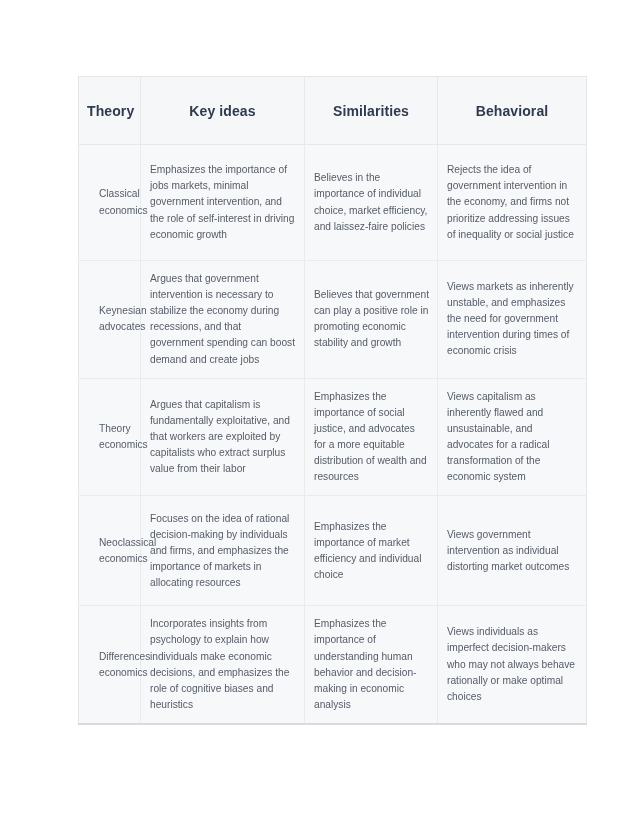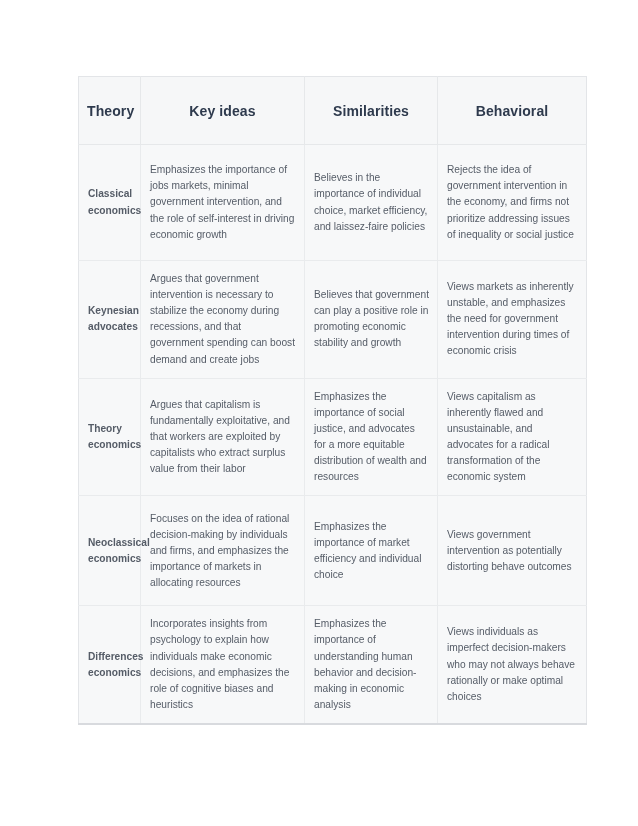--- a/index.html
+++ b/index.html
@@ -69,22 +69,21 @@
     font-size: 10.2px;
     line-height: 1.58;
     color: #555c67;
     text-align: left;
   }
   tbody td:last-child { border-right: none; }
   tbody tr:last-child td { border-bottom: none; }
 
   tbody td.theory-cell {
     color: #555c67;
-    padding-left: 9px;
-    font-weight: bold;
+    padding-left: 20px;
   }
 
   tbody tr.r-classical    td { height: 95px; }
   tbody tr.r-keynesian    td { height: 95px; }
   tbody tr.r-marxist      td { height: 94px; }
   tbody tr.r-neoclassical td { height: 89px; }
   tbody tr.r-behavioral   td { height: 96px; }
 </style>
 </head>
 <body>
@@ -122,21 +121,21 @@
         <tr class="r-marxist">
           <td class="theory-cell">Theory economics</td>
           <td>Argues that capitalism is fundamentally exploitative, and that workers are exploited by capitalists who extract surplus value from their labor</td>
           <td>Emphasizes the importance of social justice, and advocates for a more equitable distribution of wealth and resources</td>
           <td>Views capitalism as inherently flawed and unsustainable, and advocates for a radical transformation of the economic system</td>
         </tr>
         <tr class="r-neoclassical">
           <td class="theory-cell">Neoclassical economics</td>
           <td>Focuses on the idea of rational decision-making by individuals and firms, and emphasizes the importance of markets in allocating resources</td>
           <td>Emphasizes the importance of market efficiency and individual choice</td>
-          <td>Views government intervention as potentially distorting behave outcomes</td>
+          <td>Views government intervention as individual distorting market outcomes</td>
         </tr>
         <tr class="r-behavioral">
           <td class="theory-cell">Differences economics</td>
           <td>Incorporates insights from psychology to explain how individuals make economic decisions, and emphasizes the role of cognitive biases and heuristics</td>
           <td>Emphasizes the importance of understanding human behavior and decision-making in economic analysis</td>
           <td>Views individuals as imperfect decision-makers who may not always behave rationally or make optimal choices</td>
         </tr>
       </tbody>
     </table>
   </div>

